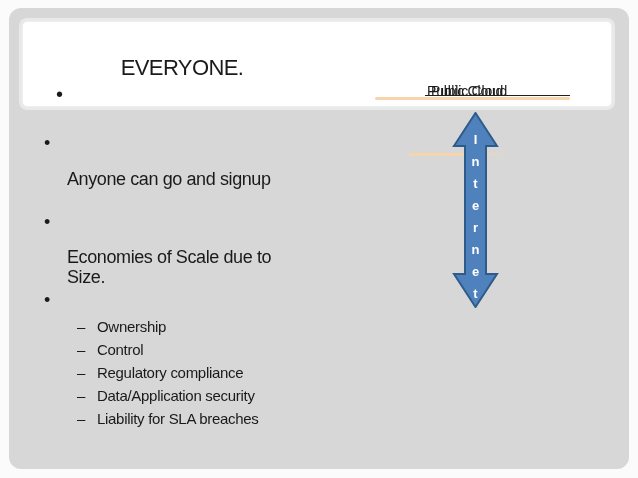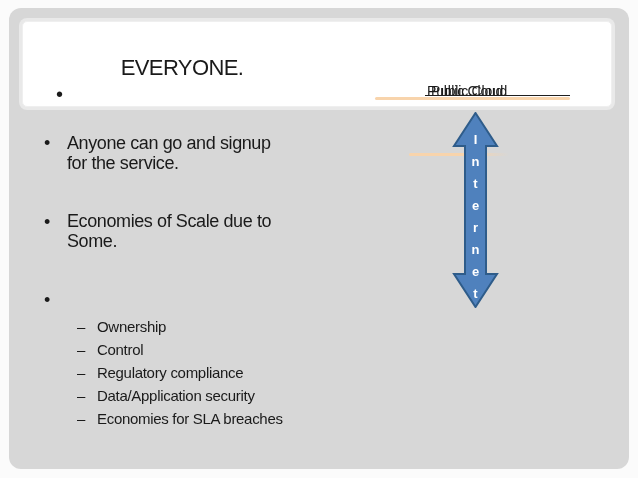--- a/index.html
+++ b/index.html
@@ -45,21 +45,21 @@
   }
 
   .arrow-wrap{position:absolute;left:443px;top:104px;width:47px;height:196px;}
   .arrow-wrap svg{display:block;}
   .arrow-letters{
     position:absolute;left:0;top:17px;width:100%;text-align:center;
     font-size:13px;font-weight:bold;color:var(--arrow-text);line-height:22px;
   }
   .arrow-letters span{display:block;}
   .bullet-marker{position:absolute;font-size:18px;color:var(--text);line-height:20px;}
-  .bullet-text{position:absolute;font-size:18px;line-height:20px;letter-spacing:-0.4px;color:var(--text);white-space:nowrap;}
+  .bullet-text{position:absolute;font-size:18px;line-height:20px;letter-spacing:-0.4px;color:var(--text);white-space:nowrap;margin-top:36px;}
   .m1{left:35px;top:125px;} .t1{left:58px;top:125px;}
   .m2{left:35px;top:204px;} .t2{left:58px;top:203px;}
   .m3{left:35px;top:282px;} .t3{left:58px;top:282px;}
 
   .sub-list{position:absolute;left:68px;top:307px;width:260px;}
   .sub-item{display:flex;height:23px;align-items:center;font-size:15px;letter-spacing:-0.3px;color:var(--text);}
   .sub-dash{width:20px;flex:0 0 20px;}
   .sub-text{white-space:nowrap;text-align:right;}
 </style>
 </head>
@@ -96,27 +96,26 @@
         <span>r</span>
         <span>n</span>
         <span>e</span>
         <span>t</span>
       </div>
     </div>
 
     <span class="bullet-marker m1">•</span>
     <div class="bullet-text t1">
       <div>Anyone can go and signup</div>
-      <div>for the service.</div>
     </div>
 
     <span class="bullet-marker m2">•</span>
     <div class="bullet-text t2">
       <div>Economies of Scale due to</div>
-      <div>Some.</div>
+      <div>Size.</div>
     </div>
 
     <span class="bullet-marker m3">•</span>
 
     <div class="sub-list">
       <div class="sub-item">
         <span class="sub-dash">–</span>
         <span class="sub-text">Ownership</span>
       </div>
       <div class="sub-item">
@@ -126,18 +125,18 @@
       <div class="sub-item">
         <span class="sub-dash">–</span>
         <span class="sub-text">Regulatory compliance</span>
       </div>
       <div class="sub-item">
         <span class="sub-dash">–</span>
         <span class="sub-text">Data/Application security</span>
       </div>
       <div class="sub-item">
         <span class="sub-dash">–</span>
-        <span class="sub-text">Economies for SLA breaches</span>
+        <span class="sub-text">Liability for SLA breaches</span>
       </div>
     </div>
 
   </div>
 </div>
 
 </body></html>

